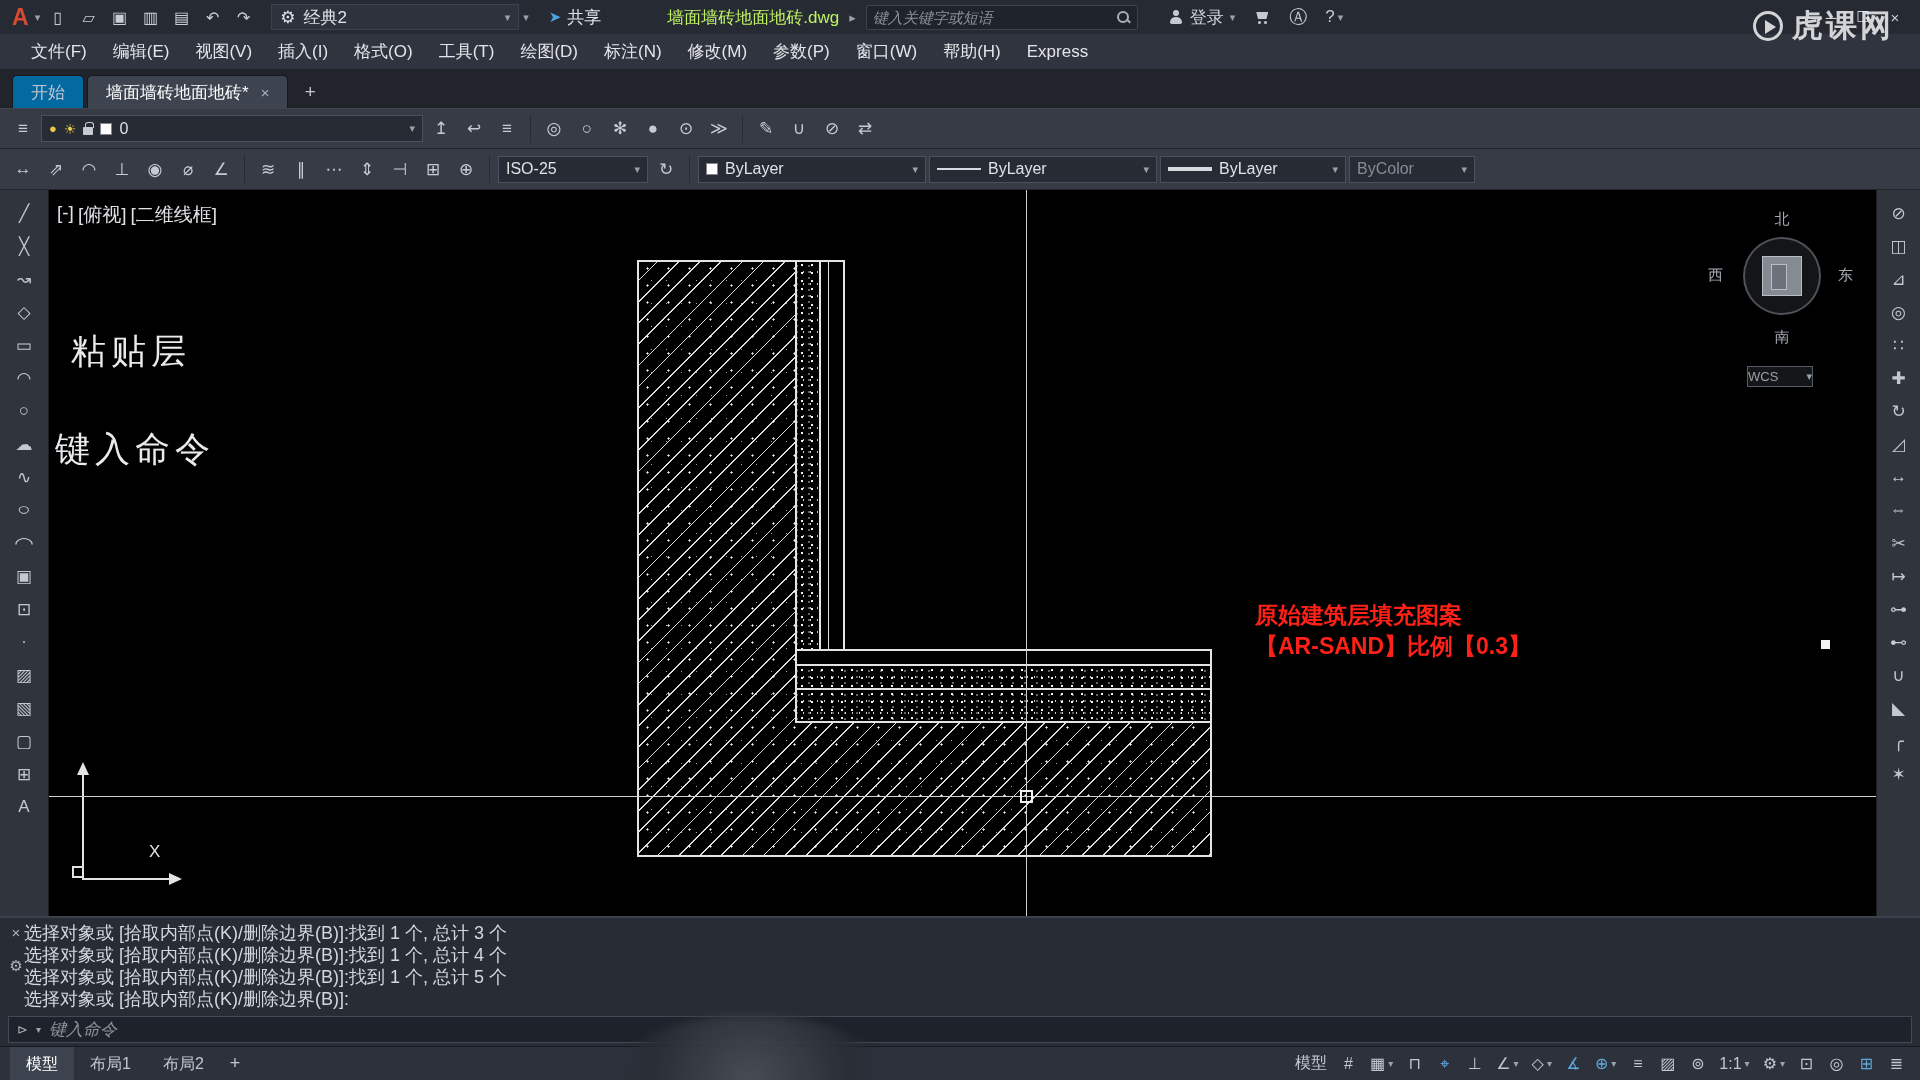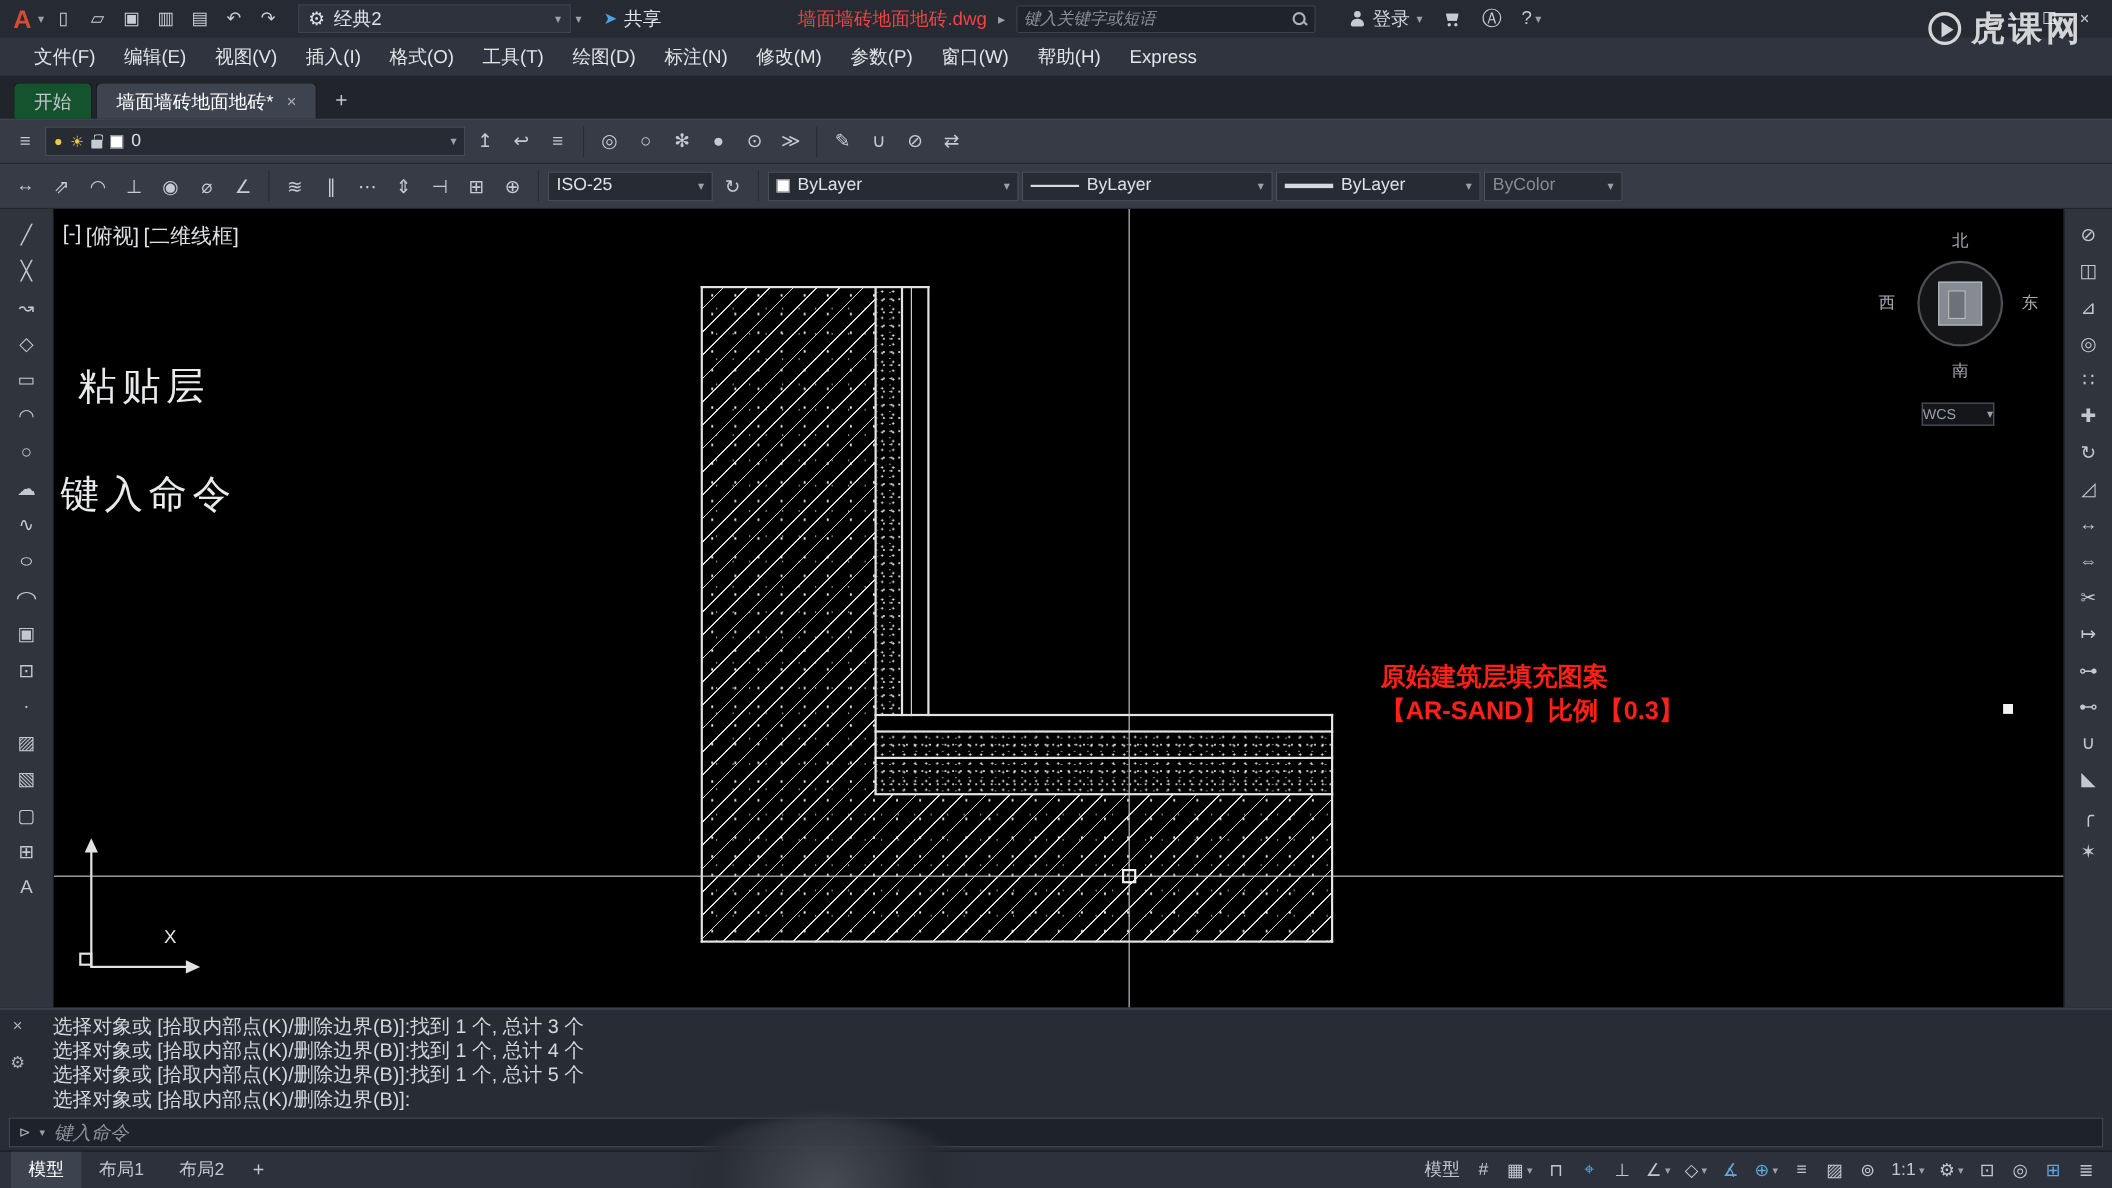--- a/index.html
+++ b/index.html
@@ -11,21 +11,21 @@
   .titlebar { position:absolute; left:0; top:0; width:1920px; height:34px; background:#262a33;
               display:flex; align-items:center; gap:4px; padding:0 10px; color:#d6d9de; font-size:17px; }
   .logo { color:#d84a33; font-weight:bold; font-size:23px; padding:0 2px; }
   .tiny-caret { font-size:11px; color:#9aa1ab; }
   .qat-btn { width:27px; height:26px; display:flex; align-items:center; justify-content:center;
              color:#c9cdd4; font-size:16px; border-radius:2px; }
   .workspace-field { display:flex; align-items:center; gap:8px; width:248px; height:26px; padding:0 8px;
              background:#2d323c; border:1px solid #3c424e; color:#dfe2e7; margin-left:10px; }
   .share-btn { display:flex; align-items:center; gap:6px; margin-left:16px; color:#dfe2e7; }
   .share-ico { color:#4aa3e0; font-size:15px; }
-  .filename { margin-left:120px; color:#ef4444; font-size:17px; }
+  .filename { margin-left:62px; color:#bef264; font-size:17px; }
   .bc-arrow { color:#9aa1ab; margin:0 6px; font-size:13px; }
   .search-field { display:flex; align-items:center; width:272px; height:25px; background:#1f232a;
              border:1px solid #3c434f; border-radius:2px; padding:0 6px; gap:6px; }
   .search-field input { flex:1; background:transparent; border:none; outline:none; color:#cfd3da;
              font-size:15px; font-style:italic; font-family:"Liberation Sans",sans-serif; }
   .search-field input::placeholder { color:#8b919b; font-style:italic; }
   .mag-ico { position:relative; width:16px; height:16px; flex:0 0 16px; }
   .mag-ico::before { content:""; position:absolute; left:2px; top:2px; width:8px; height:8px;
              border:2px solid #aab0b9; border-radius:50%; }
   .mag-ico::after { content:""; position:absolute; left:11px; top:11px; width:5px; height:2px;
@@ -55,21 +55,21 @@
 
   
   .menubar { position:absolute; left:0; top:34px; width:1920px; height:35px; background:#2f343e;
              display:flex; align-items:center; padding-left:18px; }
   .menu-item { padding:0 13px; font-size:17px; color:#e3e5e9; line-height:35px; }
 
   
   .filetabs { position:absolute; left:0; top:69px; width:1920px; height:39px; background:#21242b;
              display:flex; align-items:flex-end; padding-left:12px; gap:3px; }
   .ftab { height:33px; display:flex; align-items:center; padding:0 18px; font-size:17px; color:#c0c5cd;
-             background:#14532d; border:1px solid #15181d; border-bottom:none; border-radius:5px 5px 0 0; }
+             background:#0369a1; border:1px solid #15181d; border-bottom:none; border-radius:5px 5px 0 0; }
   .ftab.active { background:#3d4450; color:#ffffff; }
   .ftab .close { margin-left:12px; color:#aeb3bb; font-size:15px; }
   .ftab-add { width:26px; height:26px; margin-left:6px; margin-bottom:3px; display:flex; align-items:center;
              justify-content:center; color:#c0c5cd; font-size:19px; }
 
   
   .toolbar { position:absolute; left:0; width:1920px; background:#363b45; display:flex; align-items:center;
              gap:3px; padding:0 8px; border-bottom:1px solid #23262d; }
   .toolbar1 { top:108px; height:41px; border-top:1px solid #40454f; }
   .toolbar2 { top:149px; height:41px; }
@@ -153,21 +153,21 @@
   .ucs-arrow-right { left:120px; top:683px; border-top:6px solid transparent; border-bottom:6px solid transparent;
              border-left:13px solid #e3e3e3; }
   .ucs-box { left:23px; top:676px; width:12px; height:12px; border:2px solid #e3e3e3; }
   .ucs-x { left:100px; top:652px; color:#e3e3e3; font-size:17px; }
 
   
   .cmdpanel { position:absolute; left:0; top:916px; width:1920px; height:130px; background:#282c34;
              border-top:2px solid #3b414c; }
   .cmd-side { position:absolute; left:0; top:6px; width:32px; height:88px; display:flex; flex-direction:column;
              align-items:center; gap:16px; color:#aeb4bd; font-size:15px; }
-  .cmd-history { position:absolute; left:48px; top:4px; right:8px; height:90px; color:#d4d7dc;
+  .cmd-history { position:absolute; left:24px; top:4px; right:8px; height:90px; color:#d4d7dc;
              font-size:18px; line-height:22px; }
   .cmd-input { position:absolute; left:8px; right:8px; top:98px; height:27px; background:#1e222a;
              border:1px solid #434a57; display:flex; align-items:center; padding:0 8px; gap:8px;
              color:#8d939c; }
   .cmd-input input { flex:1; background:transparent; border:none; outline:none; color:#c8ccd2;
              font-size:17px; font-style:italic; font-family:"Liberation Sans",sans-serif; }
   .cmd-input input::placeholder { color:#8d939c; font-style:italic; }
   .prompt-ico { font-size:13px; color:#aab0b9; }
 
   

